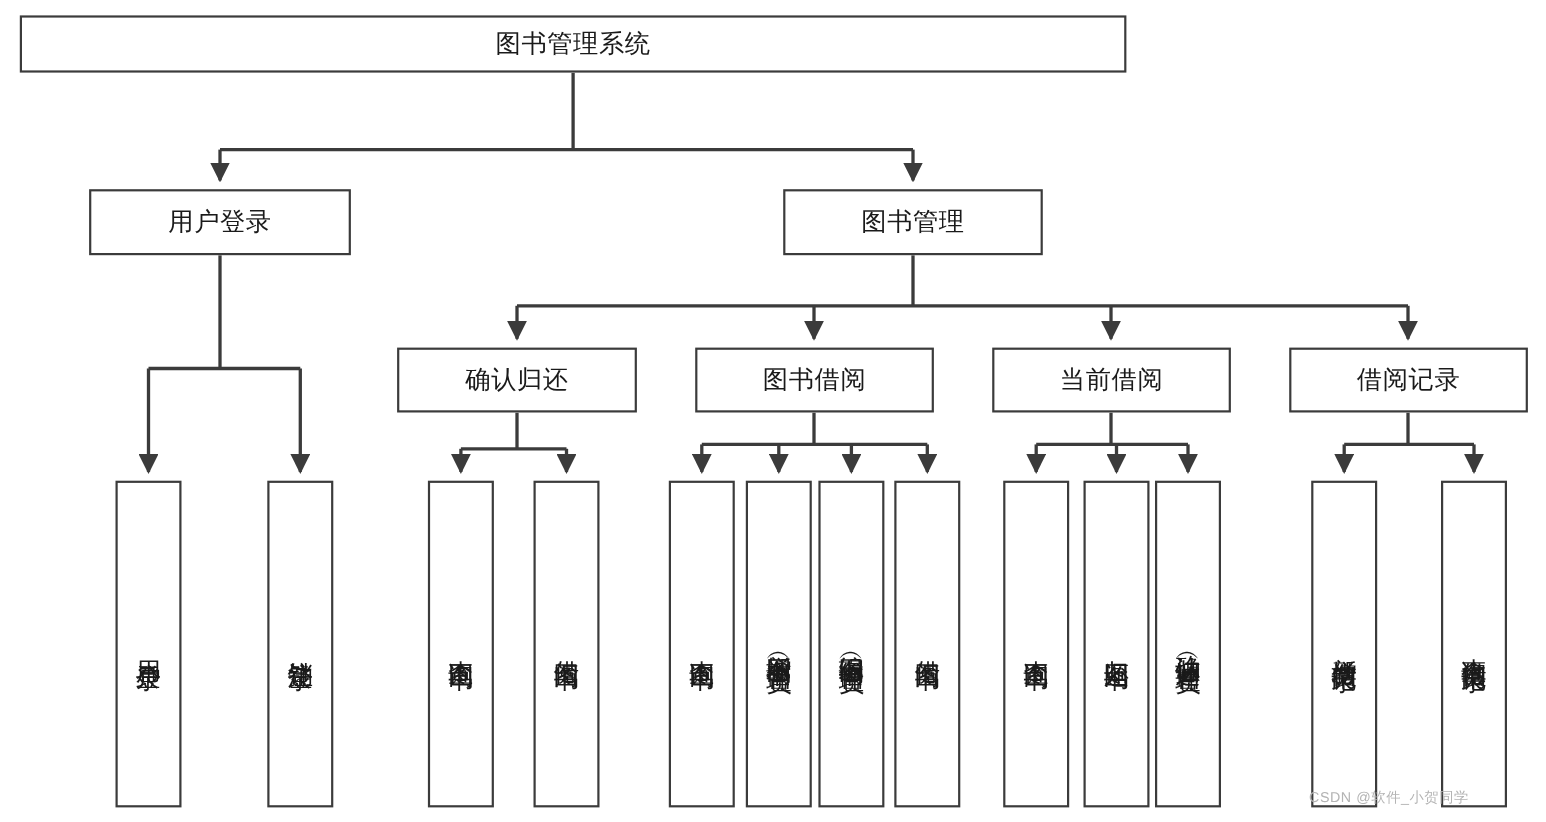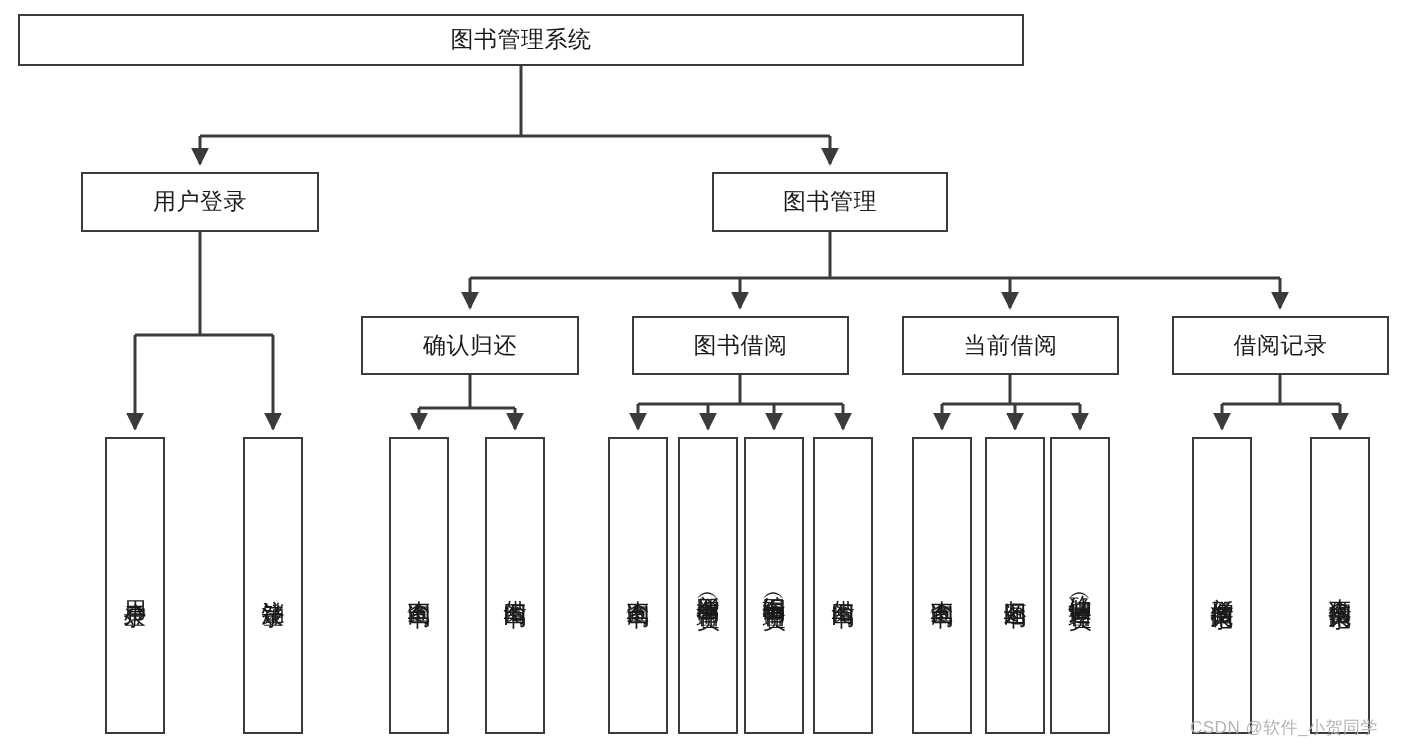--- a/index.html
+++ b/index.html
@@ -52,21 +52,21 @@
   .node.vert .lbl {
     writing-mode: vertical-rl;
     text-orientation: upright;
     font-size: 23px;
     line-height: 1.0;
     letter-spacing: 2px;
     white-space: nowrap;
   }
   .watermark {
     position: absolute;
-    font-size: 17px;
+    font-size: 13px;
     color: #b4b4b4;
     white-space: nowrap;
     letter-spacing: 0.5px;
   }
 </style>
 </head>
 <body>
 
 <div id="canvas">
 

